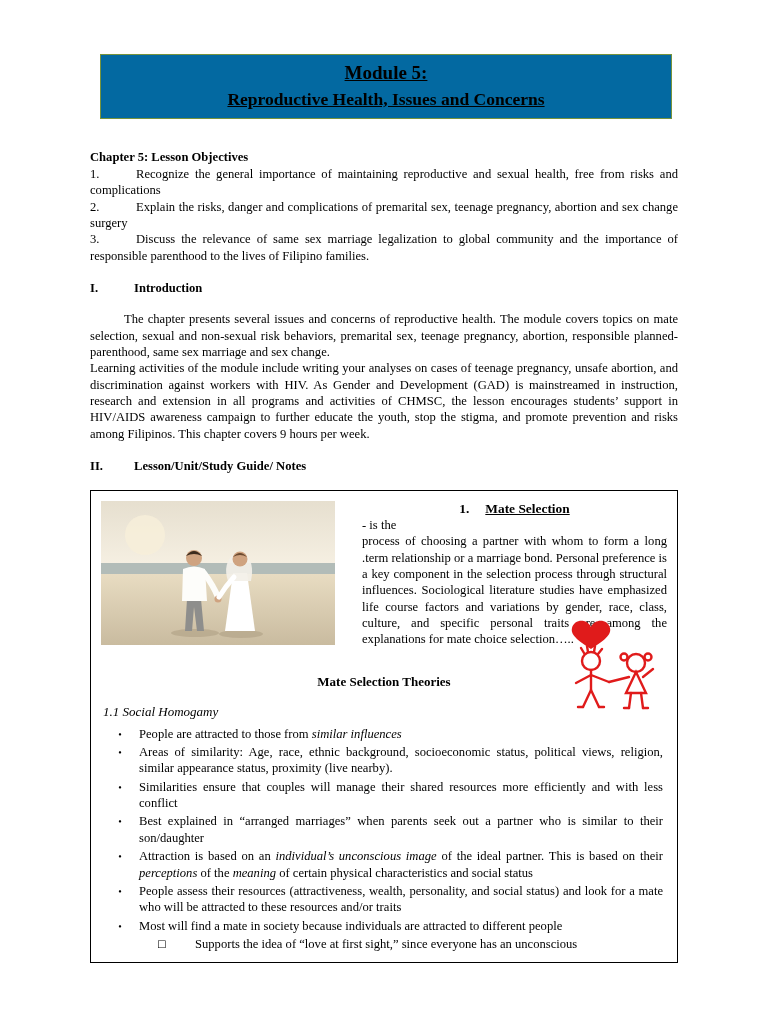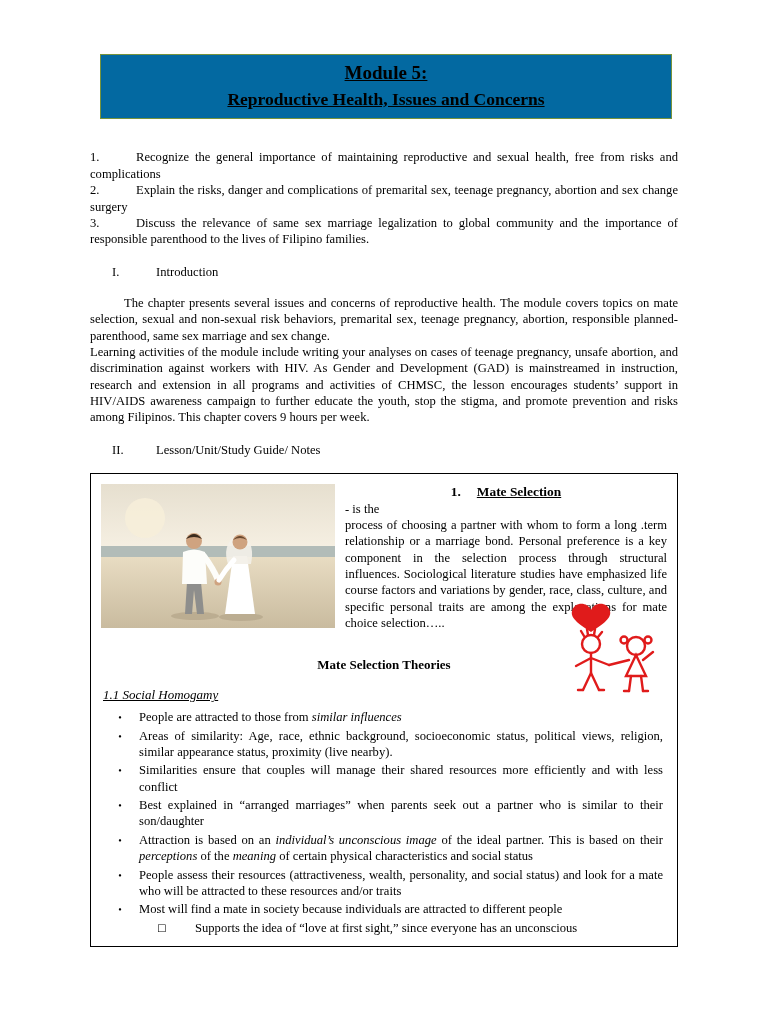--- a/index.html
+++ b/index.html
@@ -16,44 +16,44 @@
   
   .header-box{
     background:#0369a1;border:1px solid #77933c;text-align:center;
     margin:0 6px 30px 10px;padding:6px 4px 8px 4px;
   }
   .header-box .h1{font-size:19px;font-weight:bold;text-decoration:underline;}
   .header-box .h2{font-size:17.5px;font-weight:bold;text-decoration:underline;margin-top:2px;}
 
   .obj{text-align:justify;}
   .onum{display:inline-block;width:46px;}
-  .sec{font-weight:normal;margin-top:16px;margin-bottom:15px;margin-left:22px;}
+  .sec{font-weight:bold;margin-top:16px;margin-bottom:15px;}
   .snum{display:inline-block;width:44px;}
   .ind{text-indent:34px;}
 
   
   .notes-box{
     border:1px solid #000;margin-top:6px;padding:8px 10px 10px 10px;
     position:relative;min-height:458px;box-sizing:border-box;
   }
-  .top{display:flex;gap:10px;}
+  .top{display:flex;gap:27px;}
   .photo{flex:none;width:234px;height:144px;margin-top:2px;}
   .photo svg{display:block;width:100%;height:100%;}
   .tcol{flex:1;min-width:0;}
   .topic-head{text-align:center;font-weight:bold;font-size:13.4px;padding-top:1px;}
   .tnum{margin-right:16px;}
   .ttitle{text-decoration:underline;}
   .topic-lead{text-align:left;padding-right:52px;}
   .topic-text{text-align:justify;}
 
   .doodle{position:absolute;right:8px;top:120px;width:112px;height:104px;}
   .doodle svg{display:block;width:100%;height:100%;}
 
   .theories{text-align:center;font-weight:bold;font-size:13px;margin-top:26px;margin-bottom:12px;}
-  .thead{font-style:italic;text-decoration:underline;font-size:13px;margin:13px 0 5px 2px;}
+  .thead{font-style:italic;font-size:13px;margin:13px 0 5px 2px;}
 
   .bullet{display:flex;margin:0 0 2px 14px;}
   .bmark{flex:none;width:10px;margin-right:14px;text-align:center;font-size:10px;padding-top:2px;}
   .btext{flex:1;text-align:justify;padding-right:4px;}
   em{font-style:italic;}
 
   .sub{display:flex;margin:1px 0 0 56px;}
   .smark{flex:none;width:12px;margin-right:26px;font-size:10px;padding-top:1px;
          font-family:"DejaVu Sans",sans-serif;}
   .stext{flex:1;}
@@ -61,20 +61,21 @@
 </head>
 <body>
 
 <div class="page">
 
   <div class="header-box">
     <div class="h1">Module 5:</div>
     <div class="h2">Reproductive Health, Issues and Concerns</div>
   </div>
 
+  <p class="bold">Chapter 5: Lesson Objectives</p>
 
   <p class="obj"><span class="onum">1.</span><span>Recognize the general importance of maintaining reproductive and sexual health, free from risks and complications</span></p>
   <p class="obj"><span class="onum">2.</span><span>Explain the risks, danger and complications of premarital sex, teenage pregnancy, abortion and sex change surgery</span></p>
   <p class="obj"><span class="onum">3.</span><span>Discuss the relevance of same sex marriage legalization to global community and the importance of responsible parenthood to the lives of Filipino families.</span></p>
 
   <p class="sec"><span class="snum">I.</span><span>Introduction</span></p>
 
   <p class="just ind">The chapter presents several issues and concerns of reproductive health.  The module covers topics on mate selection, sexual and non-sexual risk behaviors, premarital sex, teenage pregnancy, abortion, responsible planned- parenthood, same sex marriage and sex change.</p>
   <p class="just">Learning activities of the module include writing your analyses on cases of teenage pregnancy, unsafe abortion, and discrimination against workers with HIV.  As Gender and Development (GAD) is mainstreamed in instruction, research and extension in all programs and activities of CHMSC, the lesson encourages students’ support in HIV/AIDS awareness campaign to further educate the youth, stop the stigma, and promote prevention and risks among Filipinos.  This chapter covers 9 hours per week.</p>
 

